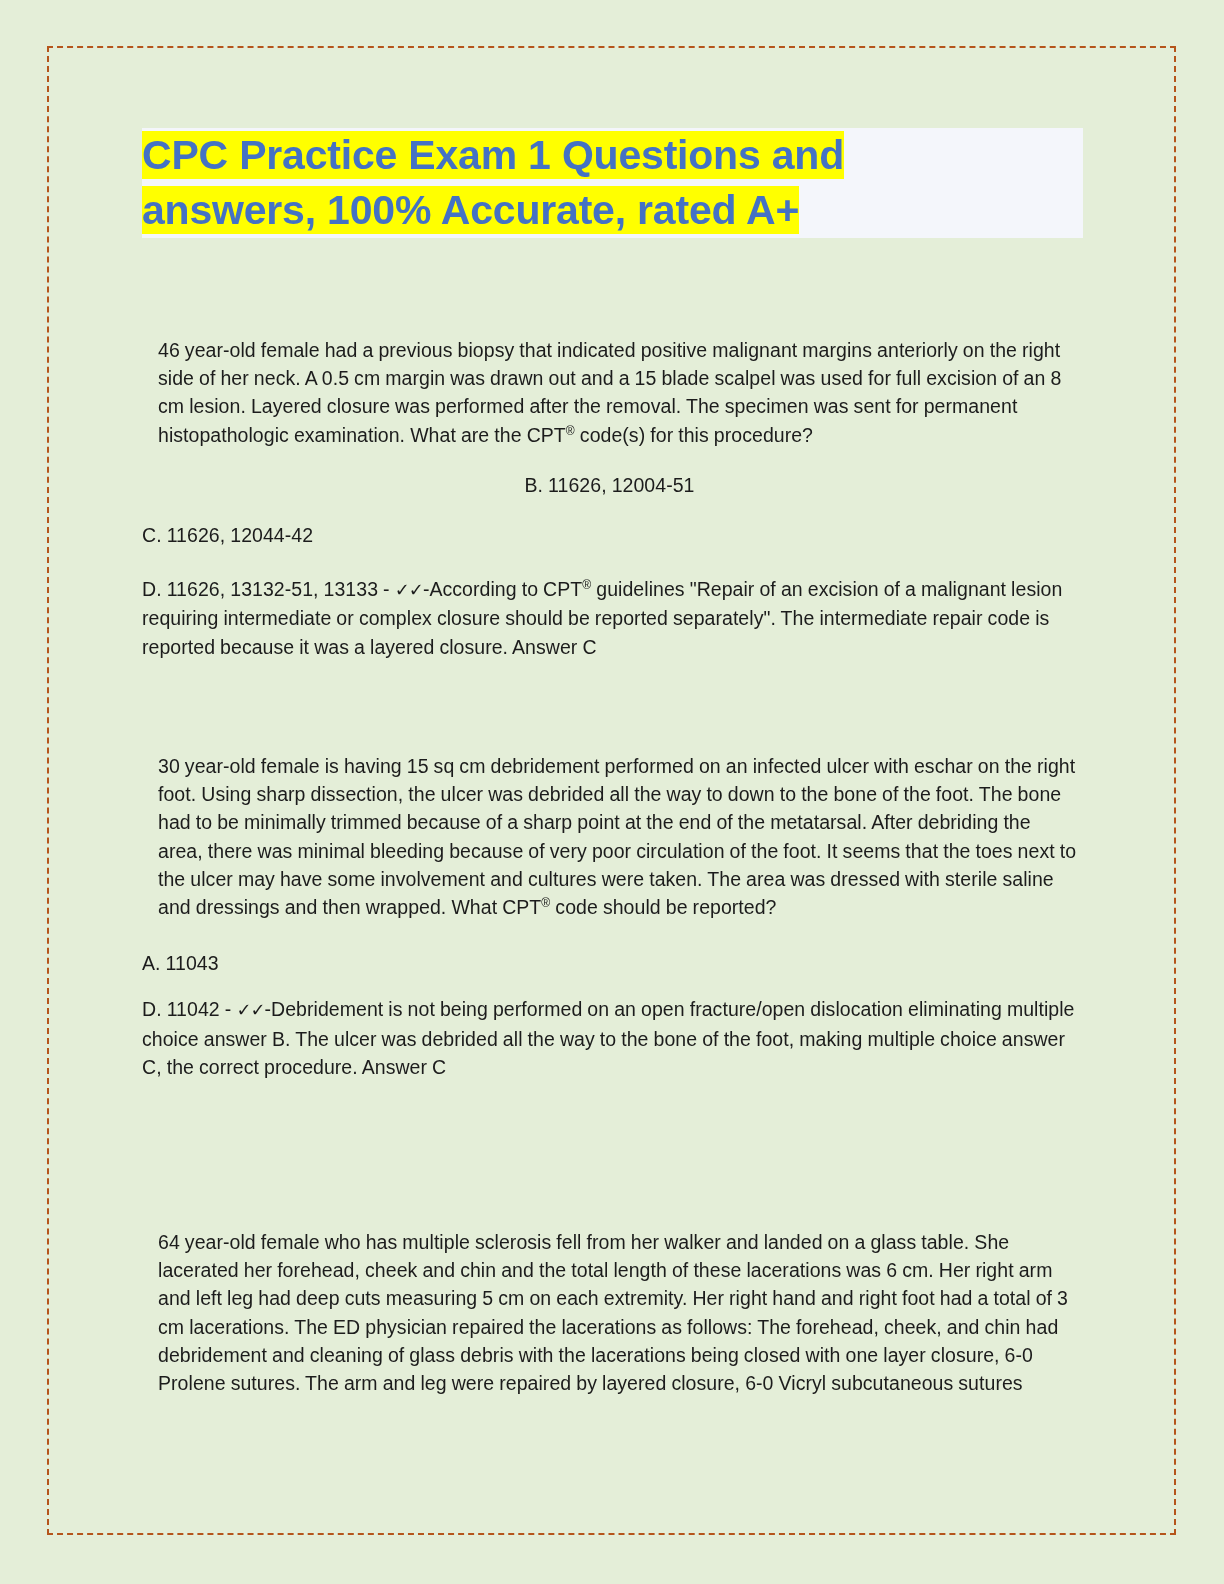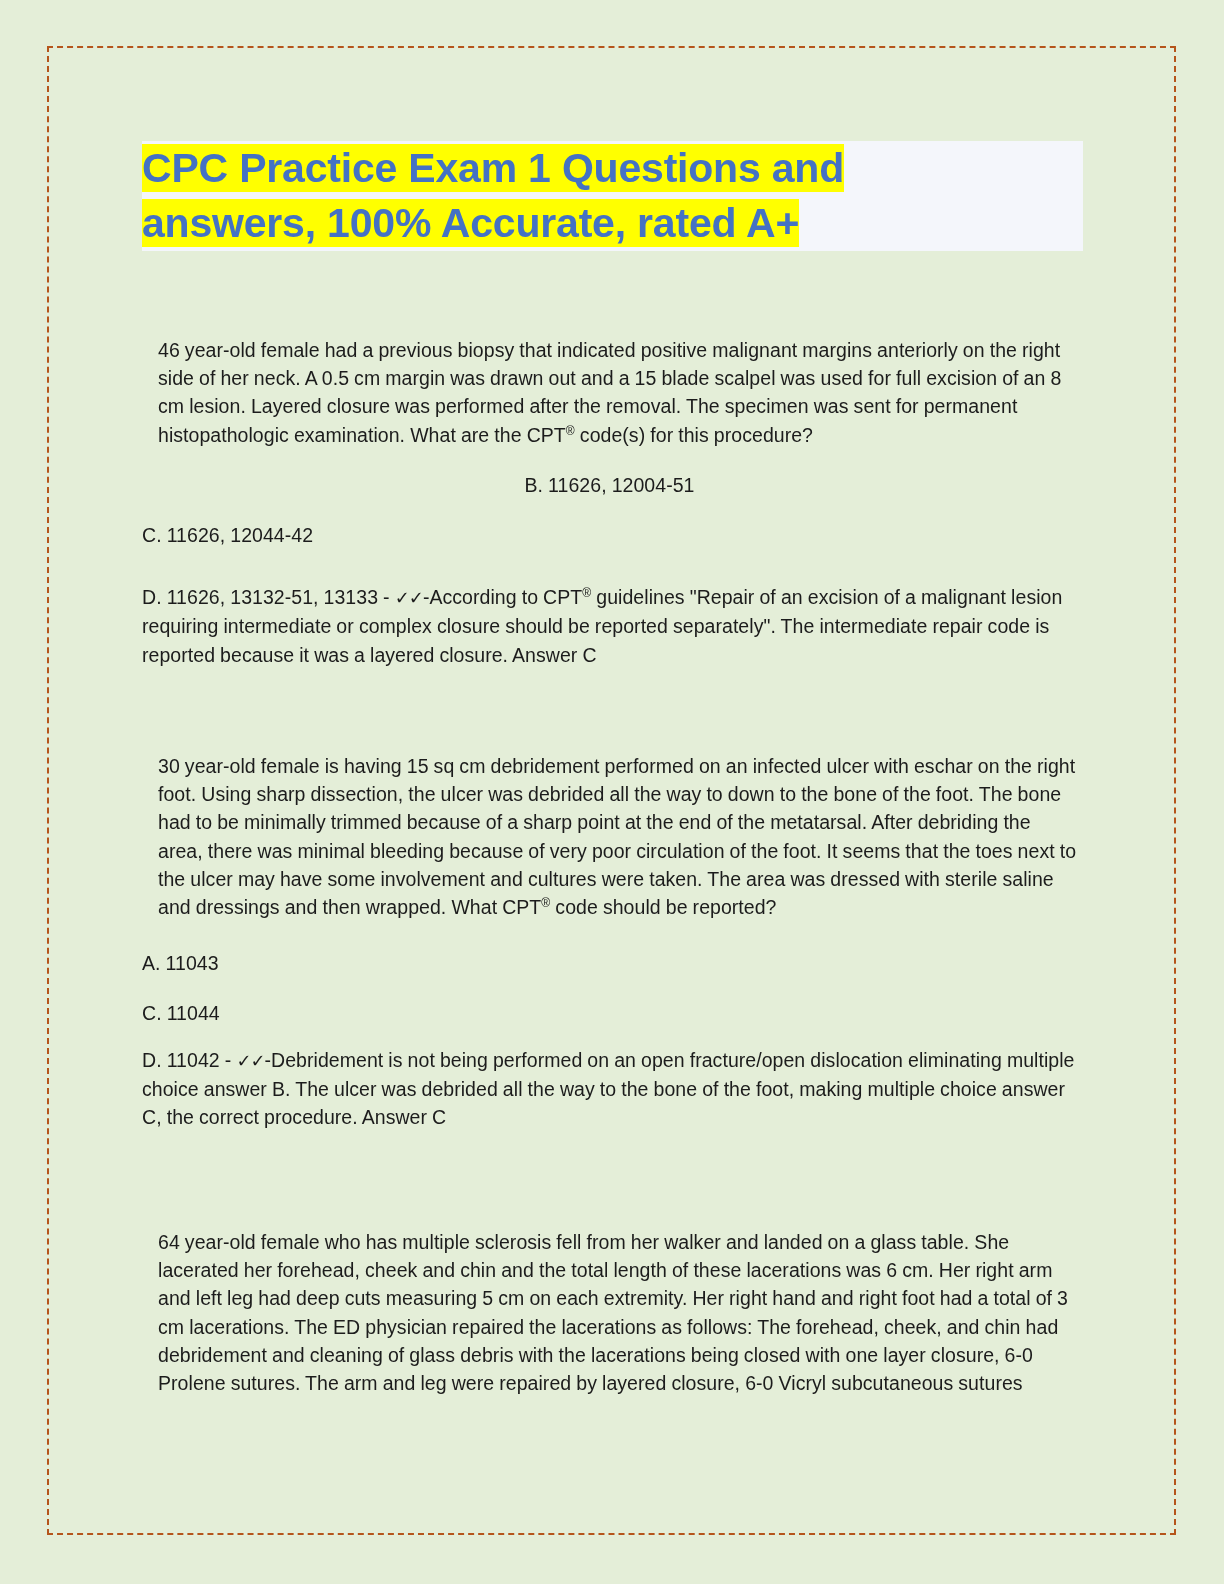--- a/index.html
+++ b/index.html
@@ -38,21 +38,21 @@
     position: absolute;
     left: 142px;
     top: 0;
     width: 940px;
   }
 
   
   #title-wrap {
     position: absolute;
     left: 0px;
-    top: 141px;
+    top: 128px;
     width: 941px;
     height: 110px;
   }
   #title-bg {
     position: absolute;
     left: 0;
     top: 0;
     width: 941px;
     height: 110px;
     background: #f4f6fb;
@@ -121,27 +121,26 @@
 
     <div id="title-wrap">
       <div id="title-bg"></div>
       <h1 id="doc-title"><span class="hl">CPC Practice Exam 1 Questions and</span><br><span class="hl">answers, 100% Accurate, rated A+</span></h1>
     </div>
 
     <div class="qblock" style="top:336px;">
       <p class="para">46 year-old female had a previous biopsy that indicated positive malignant margins anteriorly on the right side of her neck. A 0.5 cm margin was drawn out and a 15 blade scalpel was used for full excision of an 8 cm lesion. Layered closure was performed after the removal. The specimen was sent for permanent histopathologic examination. What are the CPT<span class="sup">®</span> code(s) for this procedure?</p>
       <p class="para option" style="margin-top:22px;text-align:center;">B. 11626, 12004-51</p>
       <p class="para option" style="margin-top:22px;">C. 11626, 12044-42</p>
-      <p class="para option" style="margin-top:34px;"><span>D. 11626, 13132-51, 13133 - </span><span class="check">✓✓</span><span>-According to CPT<span class="sup">®</span> guidelines "Repair of an excision of a malignant lesion requiring intermediate or complex closure should be reported separately". The intermediate repair code is reported because it was a layered closure. Answer C</span></p>
+      <p class="para option" style="margin-top:26px;"><span>D. 11626, 13132-51, 13133 - </span><span class="check">✓✓</span><span>-According to CPT<span class="sup">®</span> guidelines "Repair of an excision of a malignant lesion requiring intermediate or complex closure should be reported separately". The intermediate repair code is reported because it was a layered closure. Answer C</span></p>
     </div>
 
     <div class="qblock" style="top:752px;">
       <p class="para">30 year-old female is having 15 sq cm debridement performed on an infected ulcer with eschar on the right foot. Using sharp dissection, the ulcer was debrided all the way to down to the bone of the foot. The bone had to be minimally trimmed because of a sharp point at the end of the metatarsal. After debriding the area, there was minimal bleeding because of very poor circulation of the foot. It seems that the toes next to the ulcer may have some involvement and cultures were taken. The area was dressed with sterile saline and dressings and then wrapped. What CPT<span class="sup">®</span> code should be reported?</p>
       <p class="para option" style="margin-top:28px;">A. 11043</p>
-      <p class="para option" style="margin-top:22px;">C. 11044</p>
       <p class="para option" style=""><span>D. 11042 - </span><span class="check">✓✓</span><span>-Debridement is not being performed on an open fracture/open dislocation eliminating multiple choice answer B. The ulcer was debrided all the way to the bone of the foot, making multiple choice answer C, the correct procedure. Answer C</span></p>
     </div>
 
     <div class="qblock" style="top:1228px;">
       <p class="para">64 year-old female who has multiple sclerosis fell from her walker and landed on a glass table. She lacerated her forehead, cheek and chin and the total length of these lacerations was 6 cm. Her right arm and left leg had deep cuts measuring 5 cm on each extremity. Her right hand and right foot had a total of 3 cm lacerations. The ED physician repaired the lacerations as follows: The forehead, cheek, and chin had debridement and cleaning of glass debris with the lacerations being closed with one layer closure, 6-0 Prolene sutures. The arm and leg were repaired by layered closure, 6-0 Vicryl subcutaneous sutures</p>
     </div>
 
   </div>
 </div>
 

